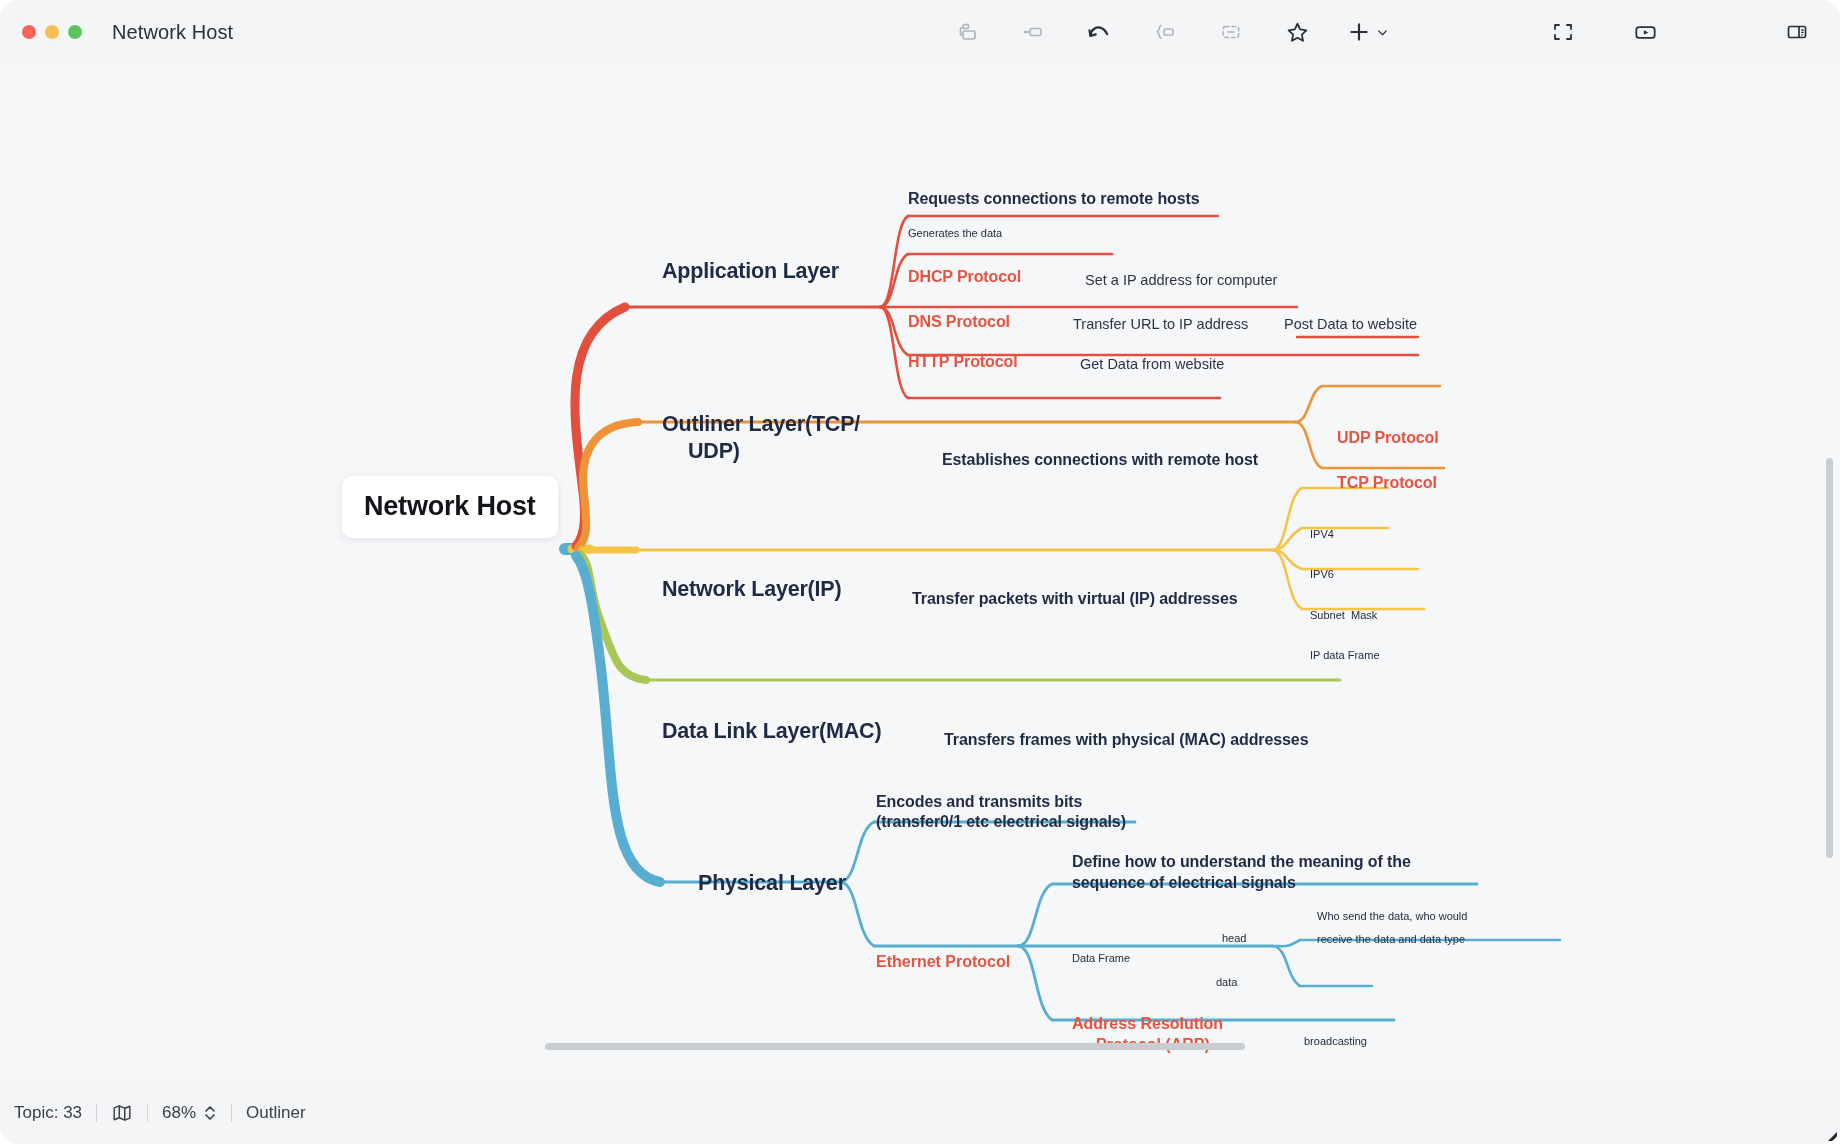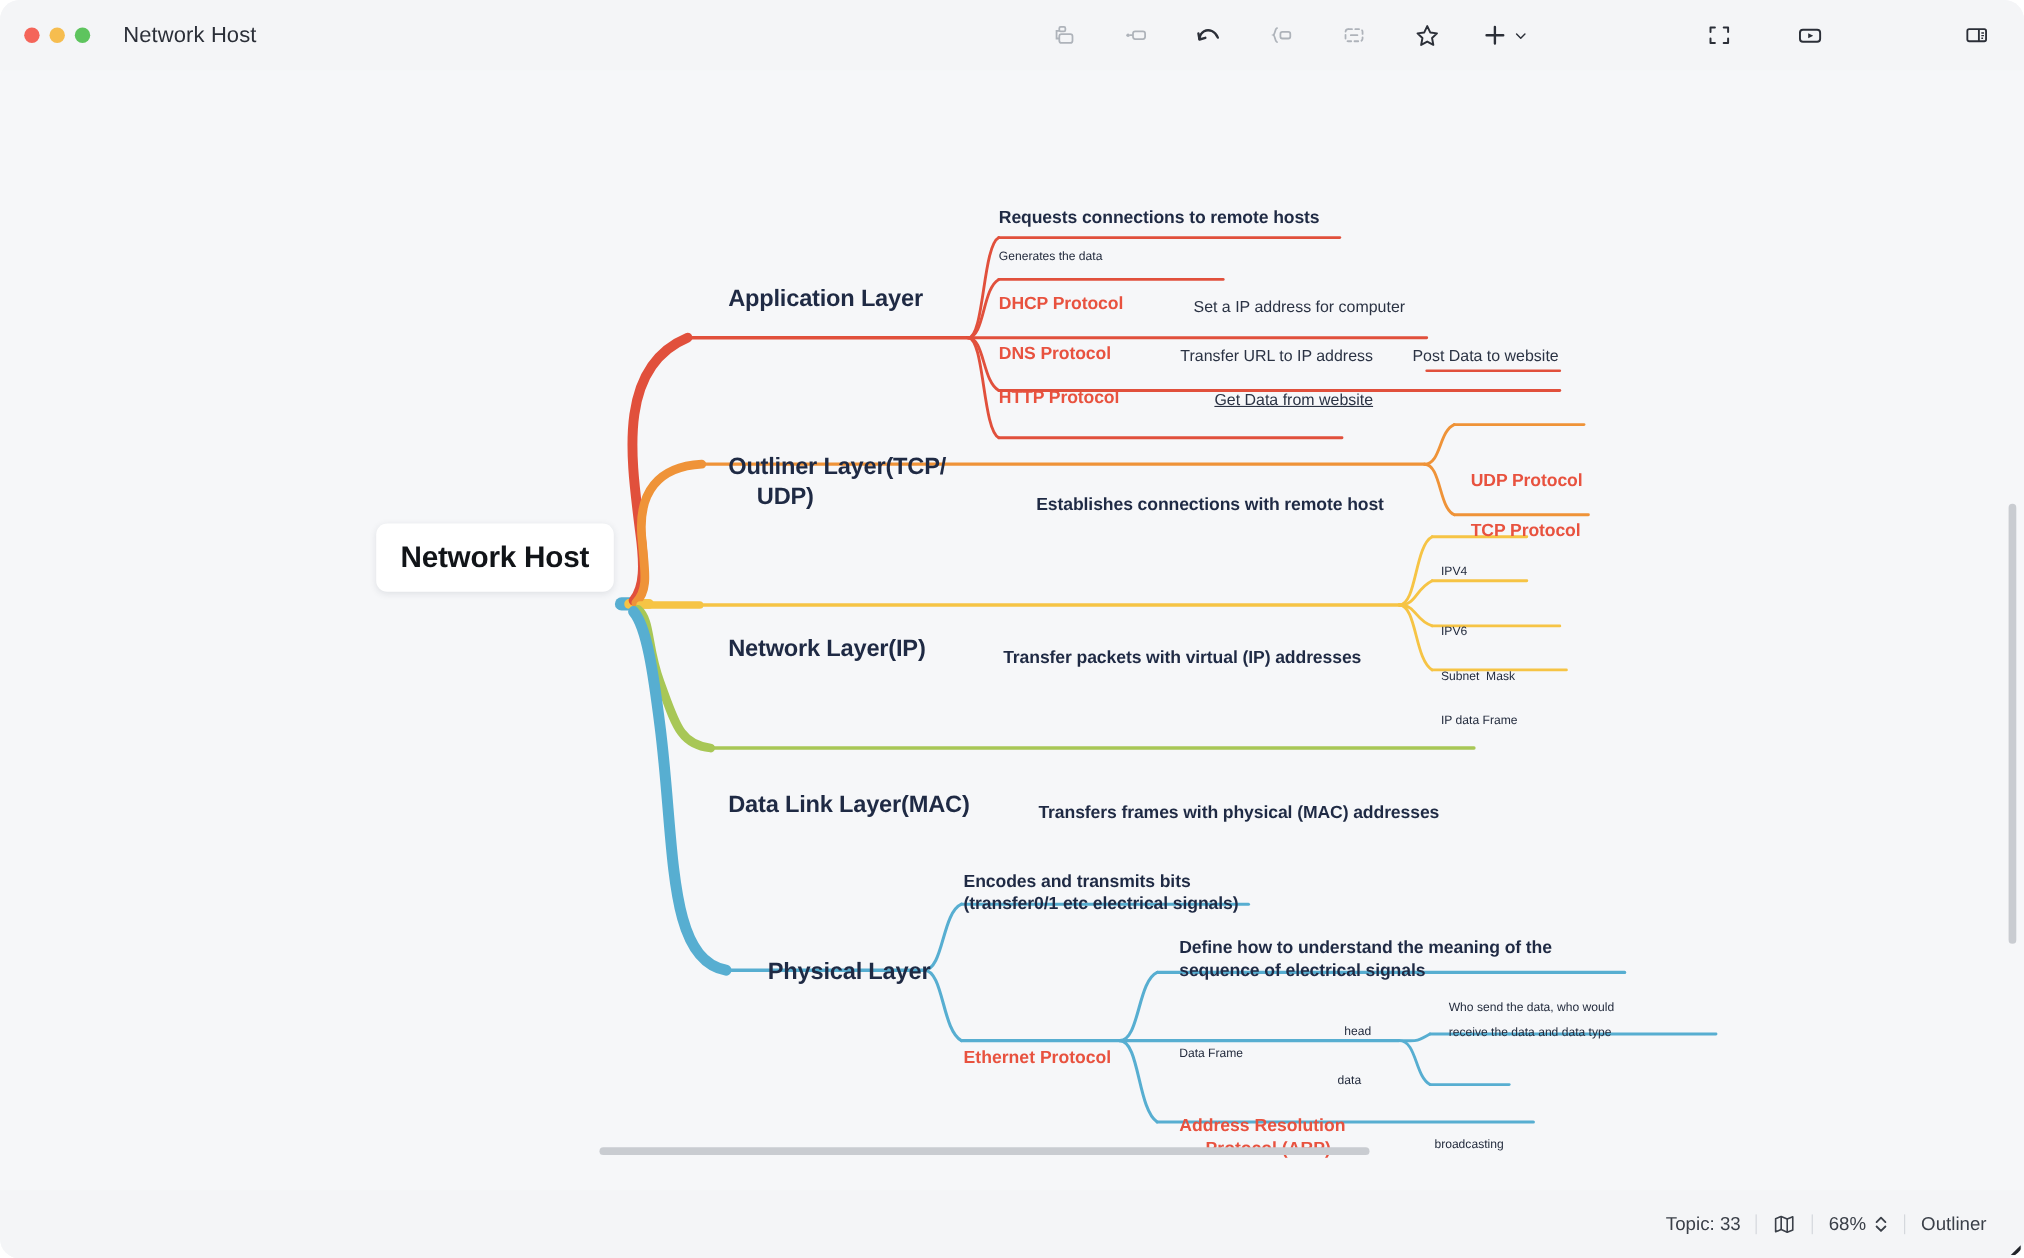--- a/index.html
+++ b/index.html
@@ -92,21 +92,21 @@
   }
   #vscroll-thumb {
     position: absolute; right: 3px; top: 330px; width: 7px; height: 400px;
     background: #c9ccd1; border-radius: 4px; cursor: pointer;
   }
 
   
   #statusbar {
     position: absolute; left: 0; bottom: 0; width: 1840px; height: 62px;
     background: #f4f5f7;
-    display: flex; align-items: center; justify-content: flex-end;
+    display: flex; align-items: center; 
     padding-right: 20px; gap: 0px;
     font-size: 17px; color: #3b4049;
   }
   .sb-item { display: flex; align-items: center; gap: 7px; padding: 0 14px; cursor: pointer;}
   .sb-sep { width: 1px; height: 18px; background: #d2d5da; }
   .sb-static { cursor: default; }
   .resize-grip {
     position: absolute; right: 2px; bottom: 2px; width: 14px; height: 14px;
     color: #22252b;
   }
@@ -270,31 +270,31 @@
 
     <div class="node main-topic" style="left:662px; top:194px;">Application Layer</div>
     <div class="node sub-bold" style="left:908px; top:125px;">Requests connections to remote hosts</div>
     <div class="node sub-reg" style="left:908px; top:163px;">Generates the data</div>
     <div class="node sub-red" style="left:908px; top:203px;">DHCP Protocol</div>
     <div class="node small-reg" style="left:1085px; top:207px;">Set a IP address for computer</div>
     <div class="node sub-red" style="left:908px; top:248px;">DNS Protocol</div>
     <div class="node small-reg" style="left:1073px; top:251px;">Transfer URL to IP address</div>
     <div class="node small-reg" style="left:1284px; top:251px;">Post Data to website</div>
     <div class="node sub-red" style="left:908px; top:288px;">HTTP Protocol</div>
-    <div class="node small-reg" style="left:1104px; top:291px;text-decoration:underline;">Get Data from website</div>
+    <div class="node small-reg" style="left:1080px; top:291px;">Get Data from website</div>
 
     <div class="node main-topic" style="left:662px; top:347px;">Outliner Layer(TCP/</div>
     <div class="node main-topic" style="left:688px; top:374px;text-align:center;">UDP)</div>
     <div class="node sub-bold" style="left:942px; top:386px;">Establishes connections with remote host</div>
     <div class="node sub-red" style="left:1337px; top:364px;">UDP Protocol</div>
     <div class="node sub-red" style="left:1337px; top:409px;">TCP Protocol</div>
 
     <div class="node main-topic" style="left:662px; top:512px;">Network Layer(IP)</div>
     <div class="node sub-bold" style="left:912px; top:525px;">Transfer packets with virtual (IP) addresses</div>
-    <div class="node sub-reg" style="left:1310px; top:450px;">IPV4</div>
+    <div class="node sub-reg" style="left:1310px; top:464px;">IPV4</div>
     <div class="node sub-reg" style="left:1310px; top:504px;">IPV6</div>
     <div class="node sub-reg" style="left:1310px; top:545px;">Subnet  Mask</div>
     <div class="node sub-reg" style="left:1310px; top:585px;">IP data Frame</div>
 
     <div class="node main-topic" style="left:662px; top:654px;">Data Link Layer(MAC)</div>
     <div class="node sub-bold" style="left:944px; top:666px;">Transfers frames with physical (MAC) addresses</div>
 
     <div class="node main-topic" style="left:662px; top:806px;margin-left:36px;">Physical Layer</div>
     <div class="node sub-bold" style="left:876px; top:728px;">Encodes and transmits bits</div>
     <div class="node sub-bold" style="left:876px; top:748px;">(transfer0/1 etc electrical signals)</div>

